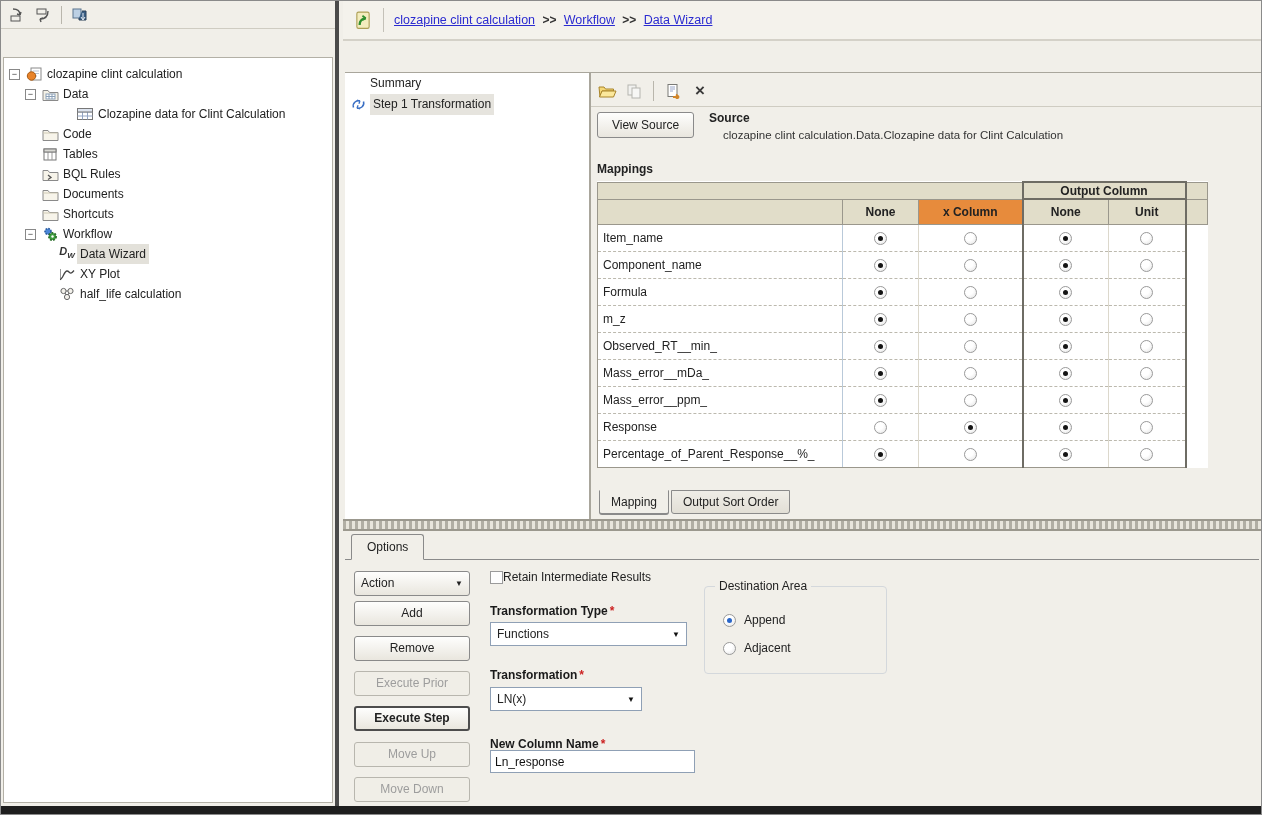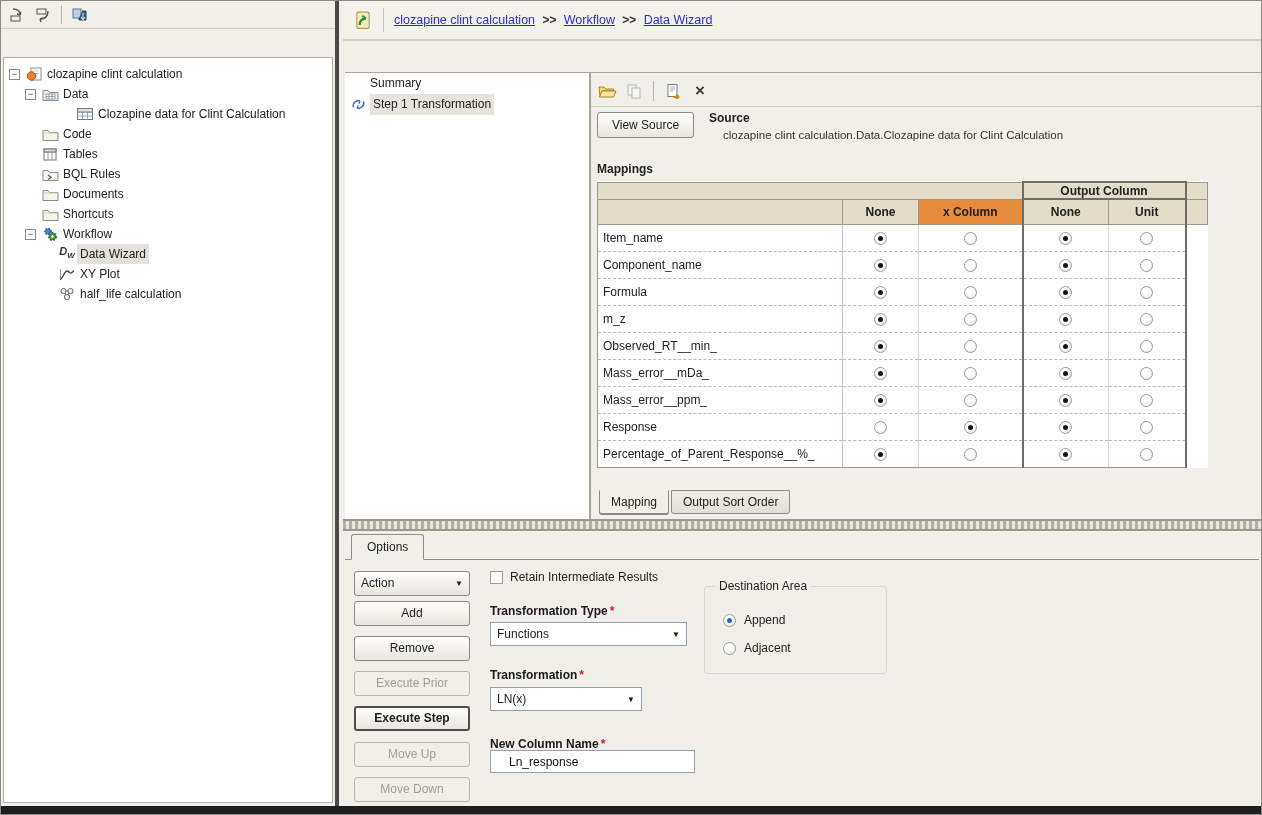--- a/index.html
+++ b/index.html
@@ -181,23 +181,23 @@
   .combo .dd-arrow { font-size: 8px; color: #222; }
   .form-label { position: absolute; font-weight: bold; color: #1a1a1a; }
   .req { color: #cc2222; font-weight: bold; margin-left: 2px; }
   .dropdown {
     position: absolute; height: 24px; background: #fff; border: 1px solid #8fa0b5;
     display: flex; align-items: center; justify-content: space-between; padding: 0 6px; cursor: pointer;
   }
   .dropdown .dd-arrow { font-size: 8px; color: #111; }
   .text-input {
     position: absolute; height: 23px; background: #fff; border: 1px solid #8fa0b5;
-    font-family: "Liberation Sans", sans-serif; font-size: 12px; padding: 0 18px; color: #111;
-  }
-  .checkbox-row { position: absolute; display: flex; align-items: center; gap: 7px; }
+    font-family: "Liberation Sans", sans-serif; font-size: 12px; padding: 0 4px; color: #111;
+  }
+  .checkbox-row { position: absolute; display: flex; align-items: center; }
   .checkbox { width: 13px; height: 13px; border: 1px solid #9a9a9a; background: #fdfdfd; display: inline-block; cursor: pointer; }
   #dest-group {
     position: absolute; left: 361px; top: 55px; width: 183px; height: 88px;
     border: 1px solid #d4d8dc; border-radius: 4px; text-align: right;
   }
   #dest-title { position: absolute; left: 10px; top: -8px; background: #f1efe9; padding: 0 4px; }
   .dest-option { position: absolute; left: 18px; display: flex; align-items: center; gap: 8px; cursor: pointer; }
 </style>
 </head>
 <body>

